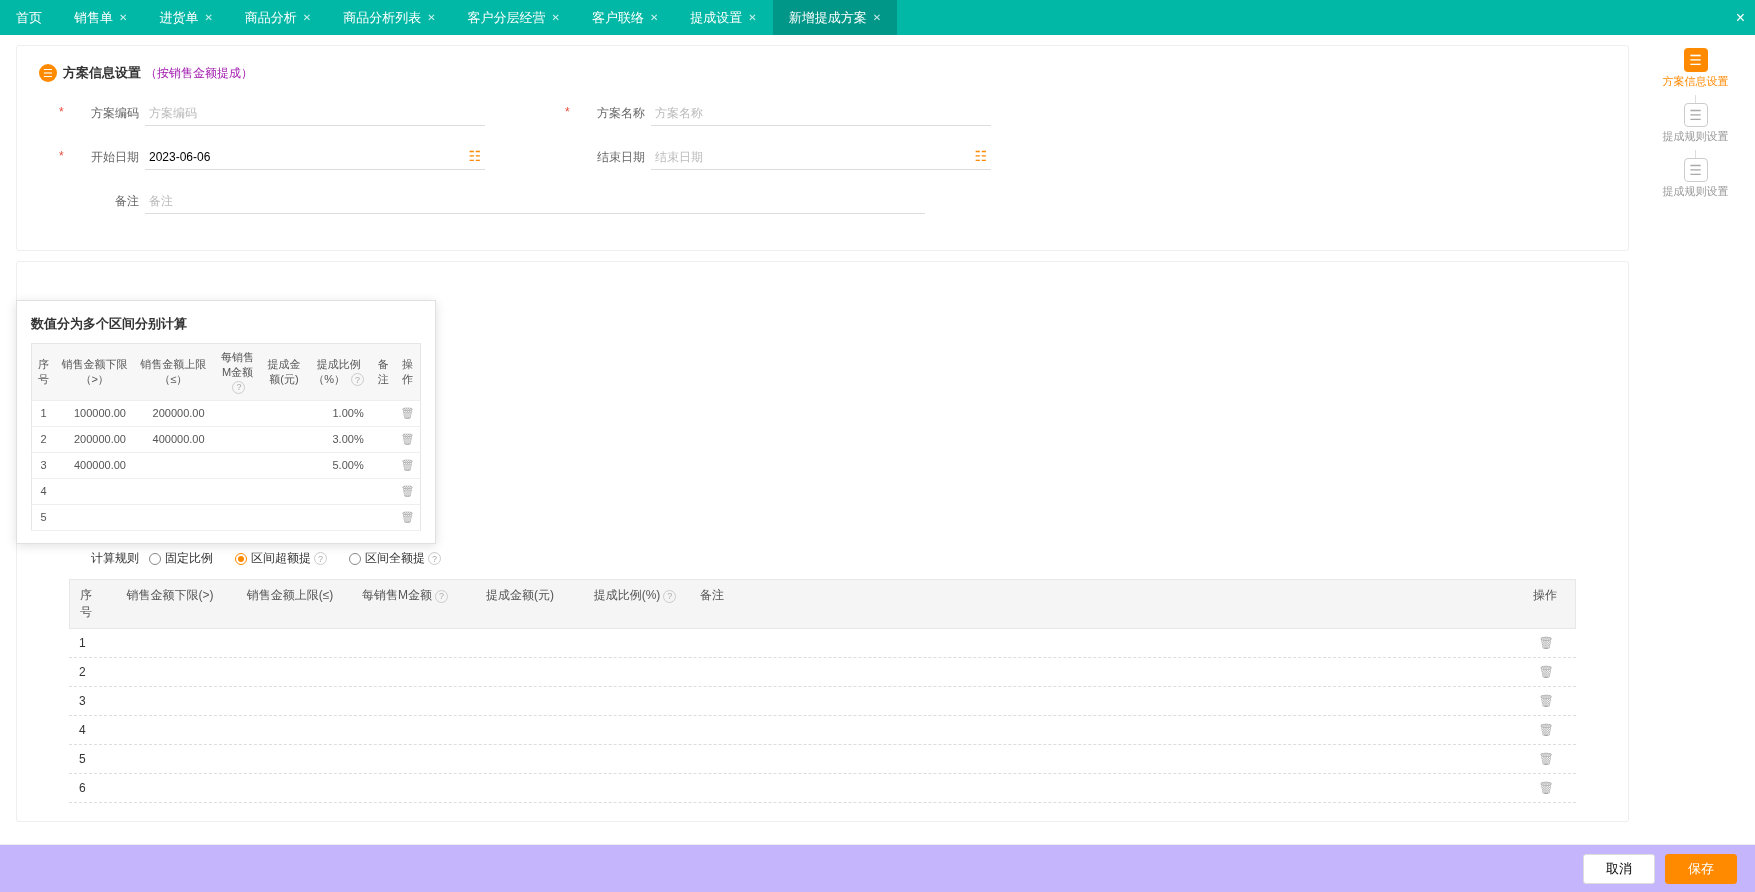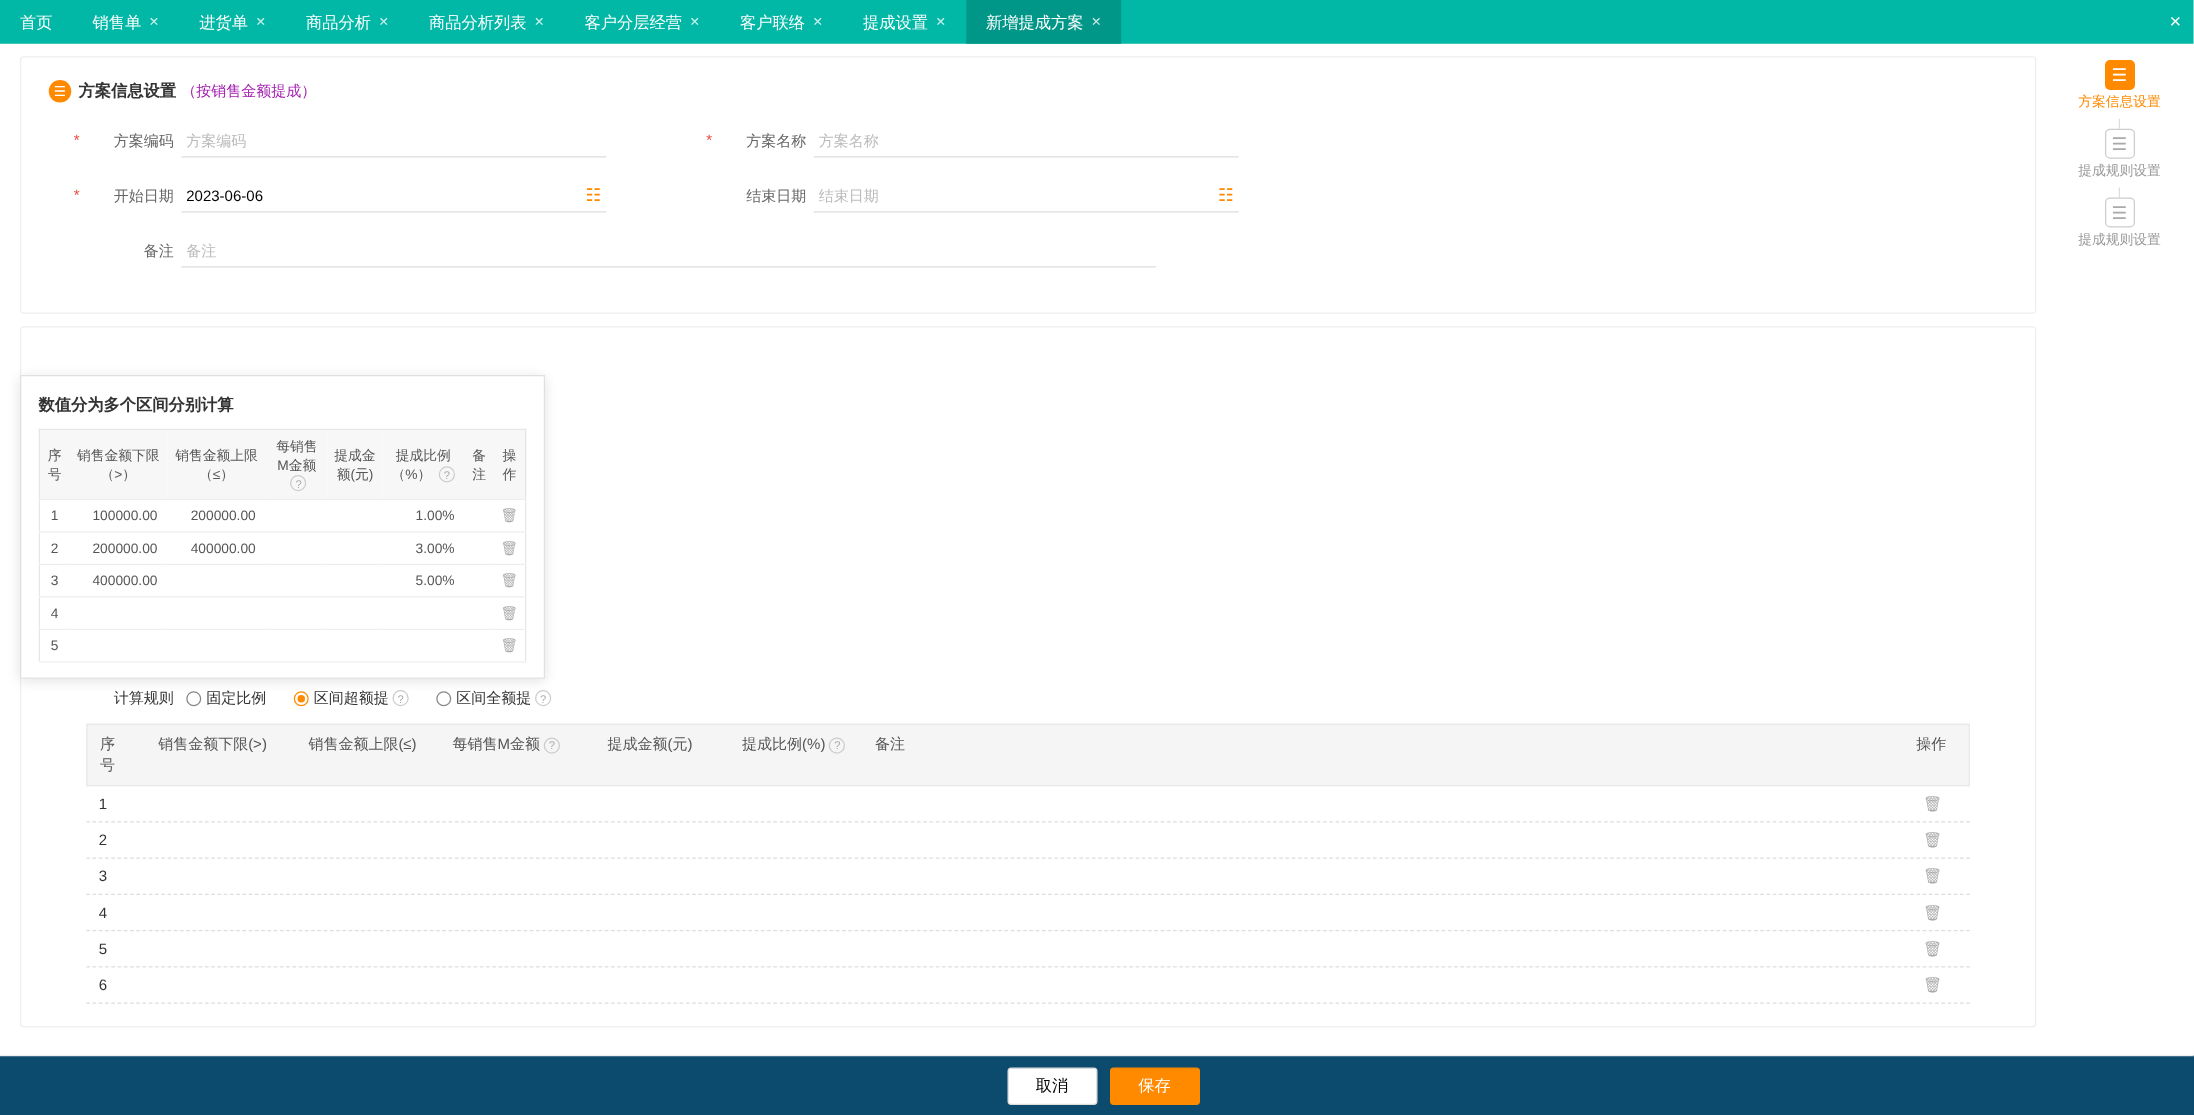--- a/index.html
+++ b/index.html
@@ -75,21 +75,21 @@
 .pop-ex { display: flex; align-items: flex-start; margin-bottom: 10px; font-size: 12px; line-height: 1.7; }
 .ex-tag { background: #d9f2ee; color: #00a690; padding: 1px 4px; border-radius: 2px; margin-right: 6px; flex-shrink: 0; }
 .ex-text { color: #555; }
 .pop-table { width: 100%; border: 1px solid #e6e6e6; font-size: 11px; border-collapse: collapse; }
 .pop-table th, .pop-table td { border-bottom: 1px solid #eee; padding: 6px 4px; text-align: center; color: #555; }
 .pop-table th { background: #f7f7f7; font-weight: normal; }
 .pop-table td.r { text-align: right; padding-right: 8px; }
 .pop-note { color: #e74c3c; font-size: 11px; margin-top: 10px; }
 
 
-.footer { position: fixed; bottom: 0; left: 0; right: 0; height: 48px; background: #0c4a6e; border-top: 1px solid #eee; display: flex; align-items: center; justify-content: center; padding: 0 18px; z-index: 50; }
+.footer { position: fixed; bottom: 0; left: 0; right: 0; height: 48px; background: #c4b5fd; border-top: 1px solid #eee; display: flex; align-items: center; justify-content: flex-end; padding: 0 18px; z-index: 50; }
 .btn { height: 30px; padding: 0 22px; font-size: 13px; border-radius: 3px; cursor: pointer; border: 1px solid #ddd; background: #fff; margin-left: 10px; }
 .btn.primary { background: #ff8a00; border-color: #ff8a00; color: #fff; }
 </style>
 </head>
 <body>
 
 <div class="top-tabs">
   <div id="tabs-slot" style="display: flex;">
       <div class="tab">首页</div>
       <div class="tab">销售单<span class="close">✕</span></div>

